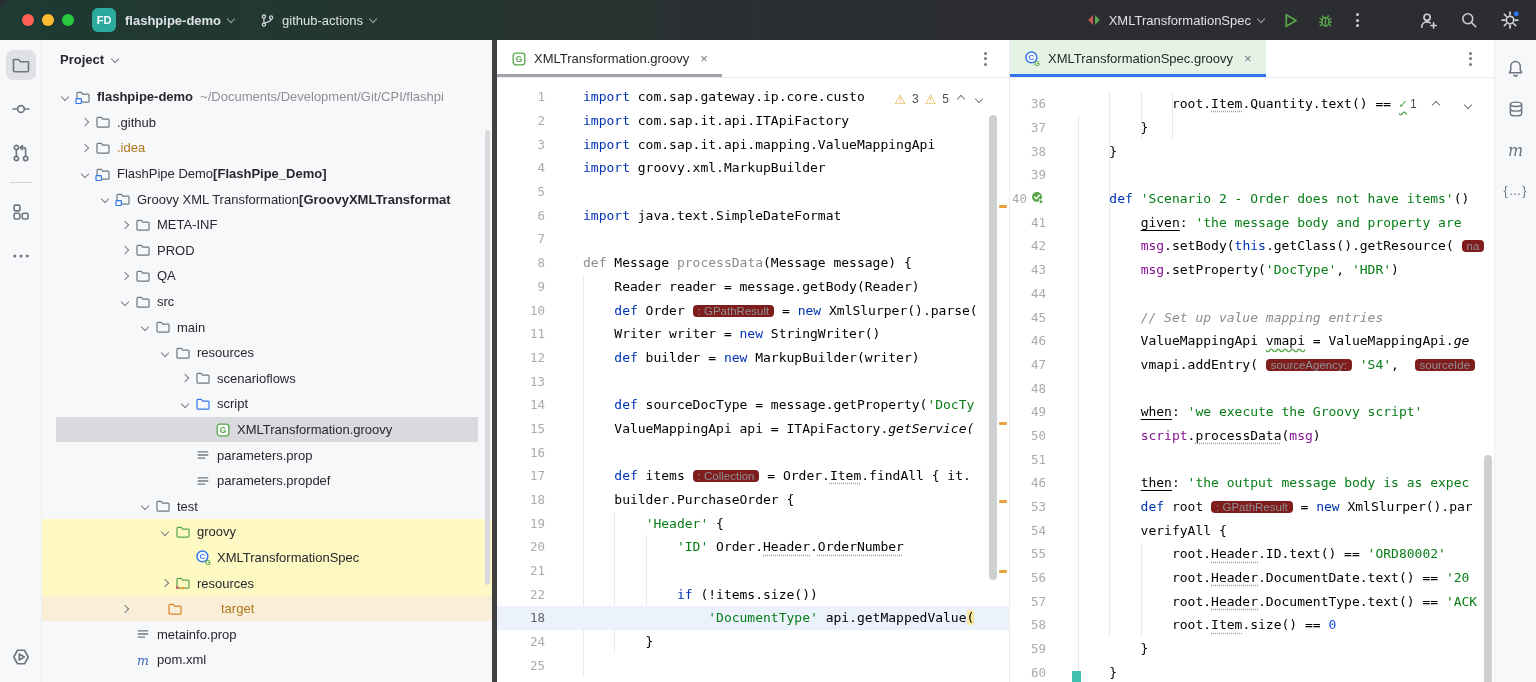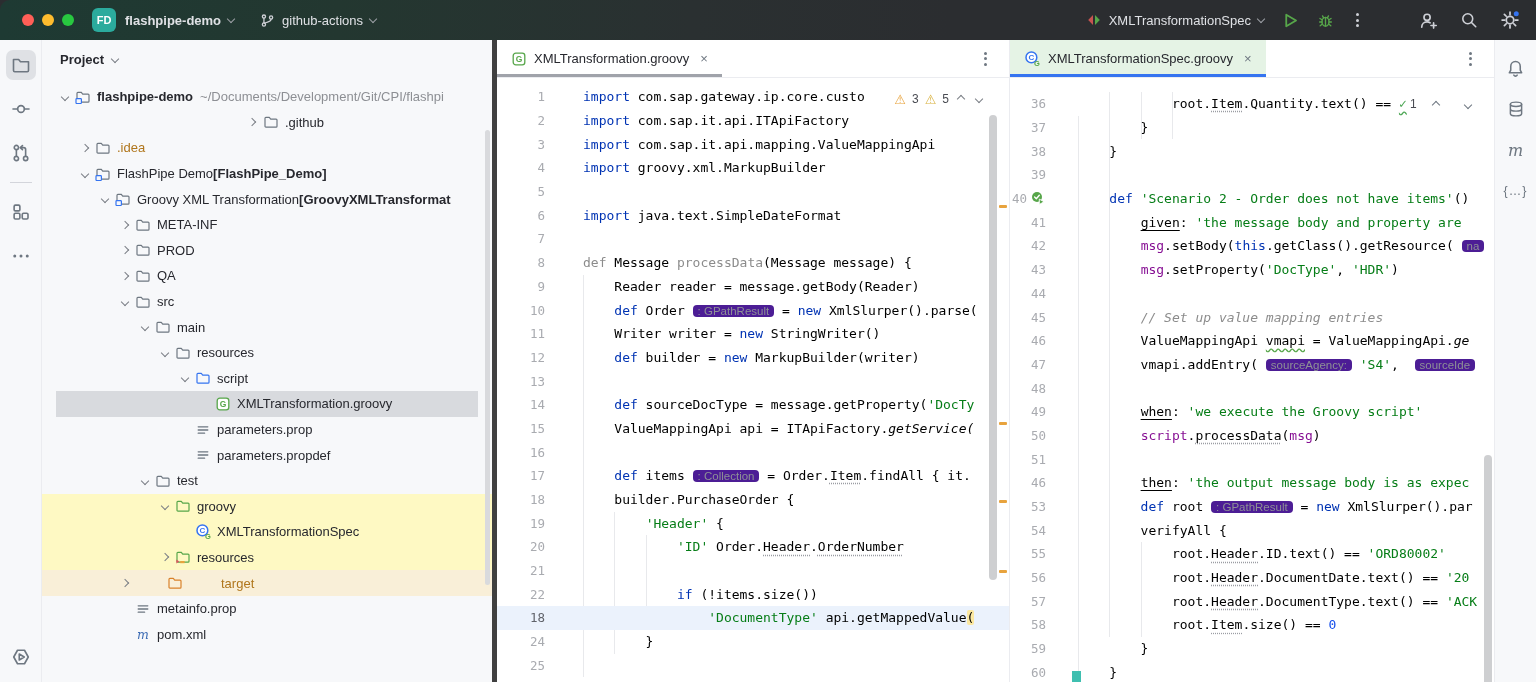--- a/index.html
+++ b/index.html
@@ -65,21 +65,21 @@
   .gut{flex:none;display:flex;justify-content:flex-end;align-items:center;gap:4px;color:#a9abb0;font-size:12.5px}
   .edpane.left .gut{width:70px;padding-right:22px}
   .edpane.right .gut{width:52px;padding-right:16px}
   .code-row.cur .gut{color:#60636a}
   .ct{padding-left:16px}
   .k{color:#0033b3}.s{color:#067d17}.c{color:#8c8c8c;font-style:italic}
   .n{color:#1750eb}.f{color:#871094}.g{color:#8c8c8c}.em{font-style:italic}
   .du{text-decoration:underline dotted #9a9da3;text-underline-offset:3px}
   .sq{text-decoration:underline wavy #57a64a;text-underline-offset:2px}
   .lbl2{text-decoration:underline;text-underline-offset:3px}
-  .chip{background:#4c1d95;color:#8e9096;border-radius:4px;padding:0 5px;font-family:"Liberation Sans",sans-serif;font-size:11.5px}
+  .chip{background:#7f1d1d;color:#8e9096;border-radius:4px;padding:0 5px;font-family:"Liberation Sans",sans-serif;font-size:11.5px}
   .mp{background:#fce8a0;border-radius:2px}
   .wpass{color:#4ca654;text-decoration:underline wavy #4ca654;text-underline-offset:2px;font-weight:bold}
   .wnum{color:#494b52;font-family:"Liberation Sans",sans-serif;font-size:12px}
   .ws{font-family:"Liberation Sans",sans-serif}
   .ct .chv{margin:0 2px;border-color:#6e7781}
   .rti svg{display:block}
   .guide{position:absolute;width:1px;background:#e8e9ec;z-index:1}
   .vthumb{position:absolute;border-radius:4px;background:rgba(125,128,134,.38);z-index:5}
   .stripe-mark{position:absolute;width:8px;height:3px;border-radius:1px;background:#e8a33d;z-index:6}
   .insp{position:absolute;top:10px;right:16px;height:22px;display:flex;align-items:center;gap:6px;background:rgba(255,255,255,.96);border-radius:6px;padding:0 8px;z-index:7;font-size:12px;color:#494b52}
@@ -244,21 +244,21 @@
             </span>
             <span class="ticon">
               <svg width="16" height="16" viewBox="0 0 16 16">
                 <path d="M2 4.3c0-.5.4-.9.9-.9h3.4l1.4 1.7h5.4c.5 0 .9.4.9.9v6.3c0 .5-.4.9-.9.9H2.9c-.5 0-.9-.4-.9-.9Z" fill="none" stroke="#6e7781" stroke-width="1.2"></path>
                 <rect x="1" y="9.6" width="5.4" height="4.9" rx="0.8" fill="#f7f8fa" stroke="#3574f0" stroke-width="1.2"></rect>
               </svg>
             </span>
             <span class="lbl b">flashpipe-demo</span>
             <span class="path">~/Documents/Development/Git/CPI/flashpi</span>
           </div>
-          <div class="trow" style="padding-left: 34px; justify-content: center;">
+          <div class="trow" style="padding-left: 34px;">
             <span class="twisty">
               <i class="chv right"></i>
             </span>
             <span class="ticon">
               <svg width="16" height="16" viewBox="0 0 16 16">
                 <path d="M2 4.3c0-.5.4-.9.9-.9h3.4l1.4 1.7h5.4c.5 0 .9.4.9.9v6.3c0 .5-.4.9-.9.9H2.9c-.5 0-.9-.4-.9-.9Z" fill="none" stroke="#6e7781" stroke-width="1.2" stroke-linejoin="round"></path>
               </svg>
             </span>
             <span class="lbl">.github</span>
           </div>
@@ -357,20 +357,31 @@
           <div class="trow" style="padding-left: 114px;">
             <span class="twisty">
               <i class="chv"></i>
             </span>
             <span class="ticon">
               <svg width="16" height="16" viewBox="0 0 16 16">
                 <path d="M2 4.3c0-.5.4-.9.9-.9h3.4l1.4 1.7h5.4c.5 0 .9.4.9.9v6.3c0 .5-.4.9-.9.9H2.9c-.5 0-.9-.4-.9-.9Z" fill="none" stroke="#6e7781" stroke-width="1.2" stroke-linejoin="round"></path>
               </svg>
             </span>
             <span class="lbl">resources</span>
+          </div>
+          <div class="trow" style="padding-left: 134px;">
+            <span class="twisty">
+              <i class="chv right"></i>
+            </span>
+            <span class="ticon">
+              <svg width="16" height="16" viewBox="0 0 16 16">
+                <path d="M2 4.3c0-.5.4-.9.9-.9h3.4l1.4 1.7h5.4c.5 0 .9.4.9.9v6.3c0 .5-.4.9-.9.9H2.9c-.5 0-.9-.4-.9-.9Z" fill="none" stroke="#6e7781" stroke-width="1.2" stroke-linejoin="round"></path>
+              </svg>
+            </span>
+            <span class="lbl">scenarioflows</span>
           </div>
           <div class="trow" style="padding-left: 134px;">
             <span class="twisty">
               <i class="chv"></i>
             </span>
             <span class="ticon">
               <svg width="16" height="16" viewBox="0 0 16 16">
                 <path d="M2 4.3c0-.5.4-.9.9-.9h3.4l1.4 1.7h5.4c.5 0 .9.4.9.9v6.3c0 .5-.4.9-.9.9H2.9c-.5 0-.9-.4-.9-.9Z" fill="none" stroke="#3574f0" stroke-width="1.2" stroke-linejoin="round"></path>
               </svg>
             </span>

